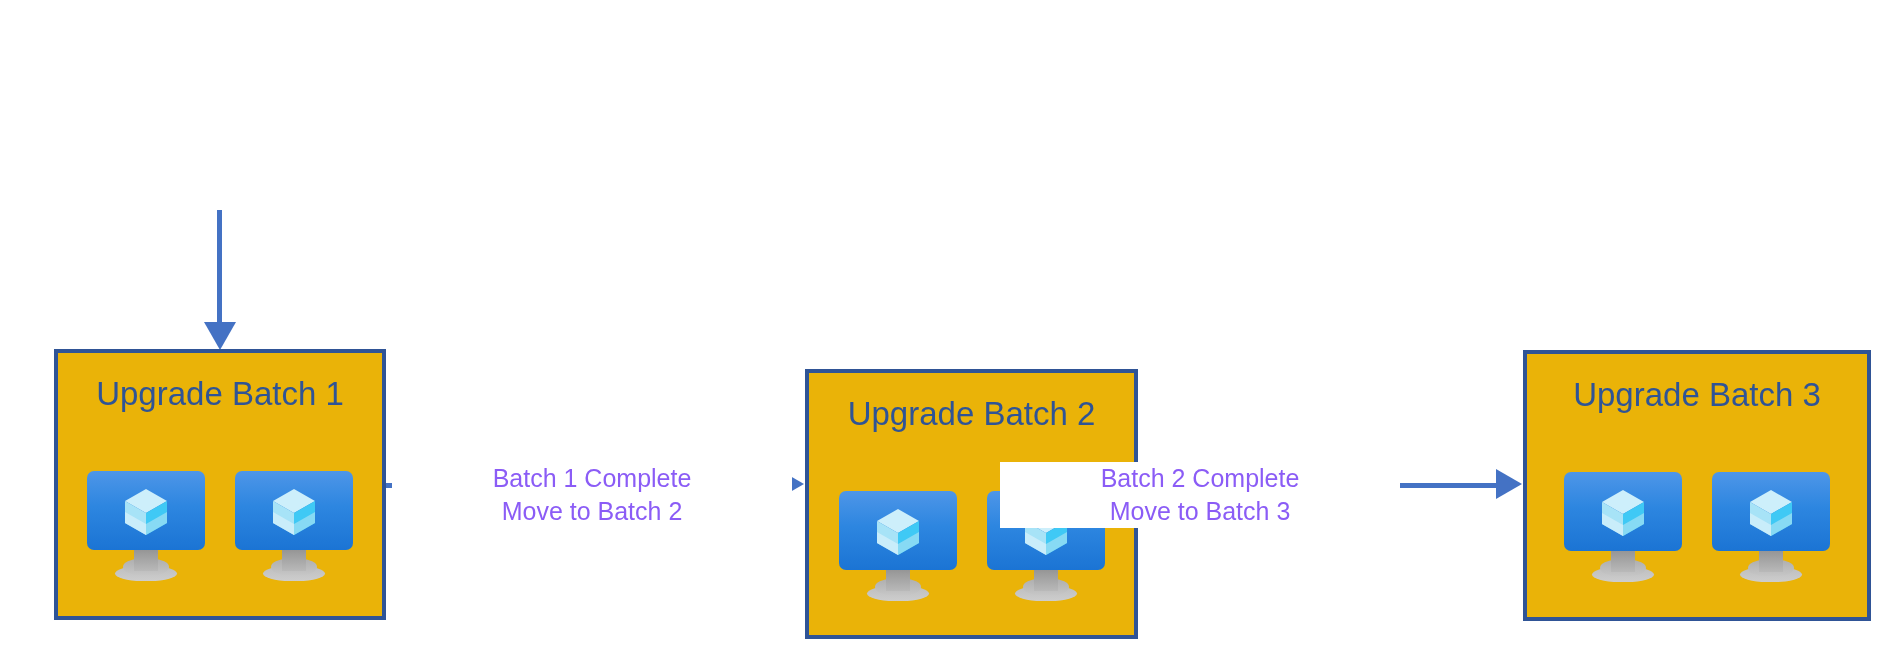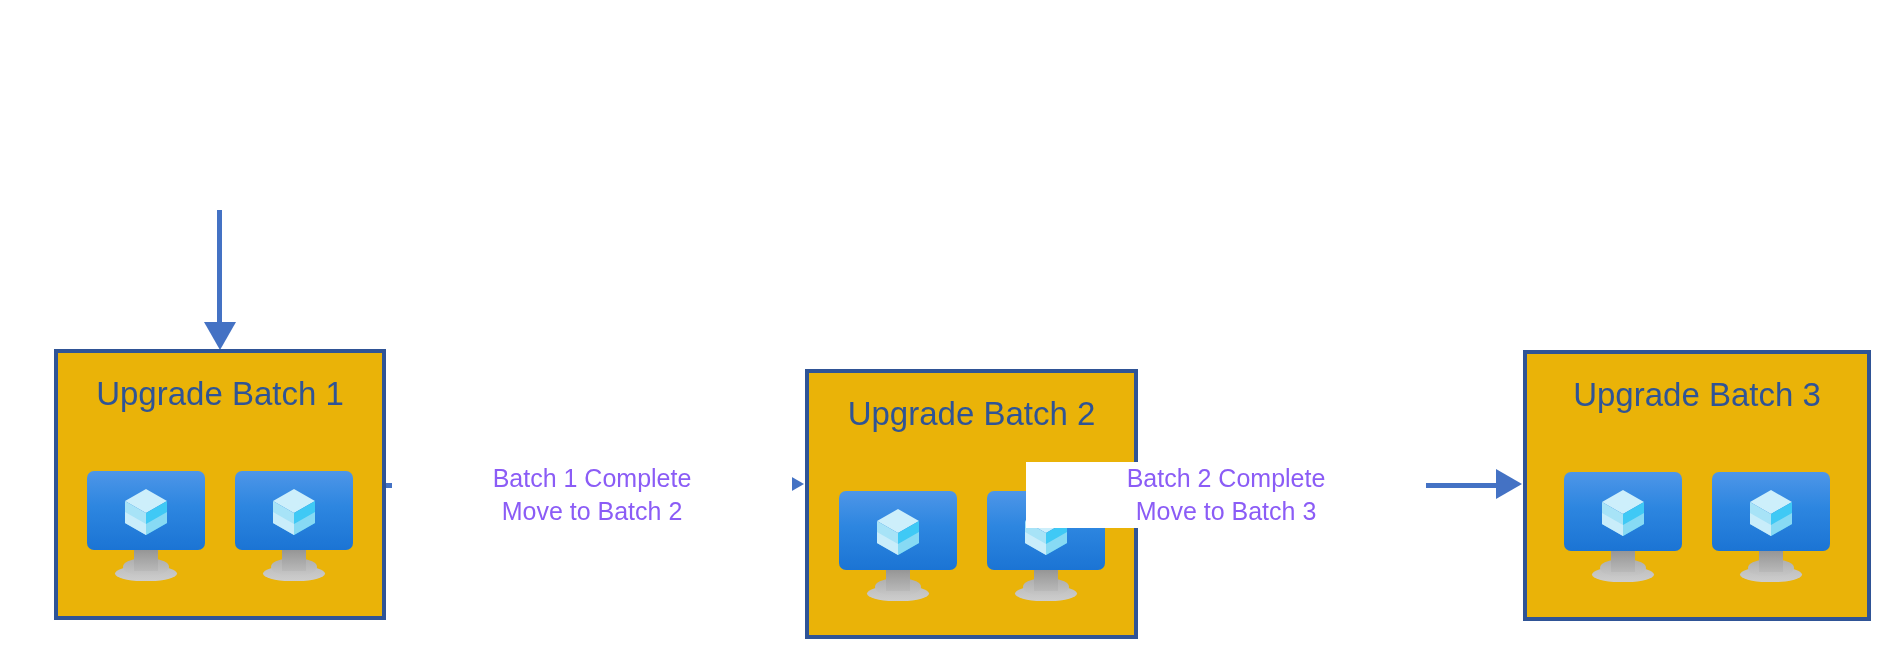--- a/index.html
+++ b/index.html
@@ -239,21 +239,21 @@
           <polygon points="46,14 46,36 25,48 25,26" fill="#3FC9F5"></polygon>
           <polygon points="4,25 25,37 25,48 4,36" fill="#CFEFFA" opacity="0.85"></polygon>
           <polygon points="46,25 46,36 25,48 25,37" fill="#8FDCF4" opacity="0.9"></polygon>
         </svg>
       </div>
     </div>
   </div>
 
   <div class="hline" style="left:1138px; top:483px; width:358px;"></div>
   <div class="hhead" style="left:1496px; top:469px;"></div>
-  <div class="conn-label" style="left:1000px; top:462px; width:380px;margin-left:26px;">Batch 2 Complete
+  <div class="conn-label" style="left:1000px; top:462px; width:380px;">Batch 2 Complete
 Move to Batch 3</div>
 
   <div class="batch-box" id="box-3">
     <div class="batch-title">Upgrade Batch 3</div>
     <div class="vm-row">
       <div class="vm-icon">
         <div class="vm-base"></div>
         <div class="vm-neck"></div>
         <div class="vm-screen"></div>
         <svg class="vm-cube" viewBox="0 0 50 50">

